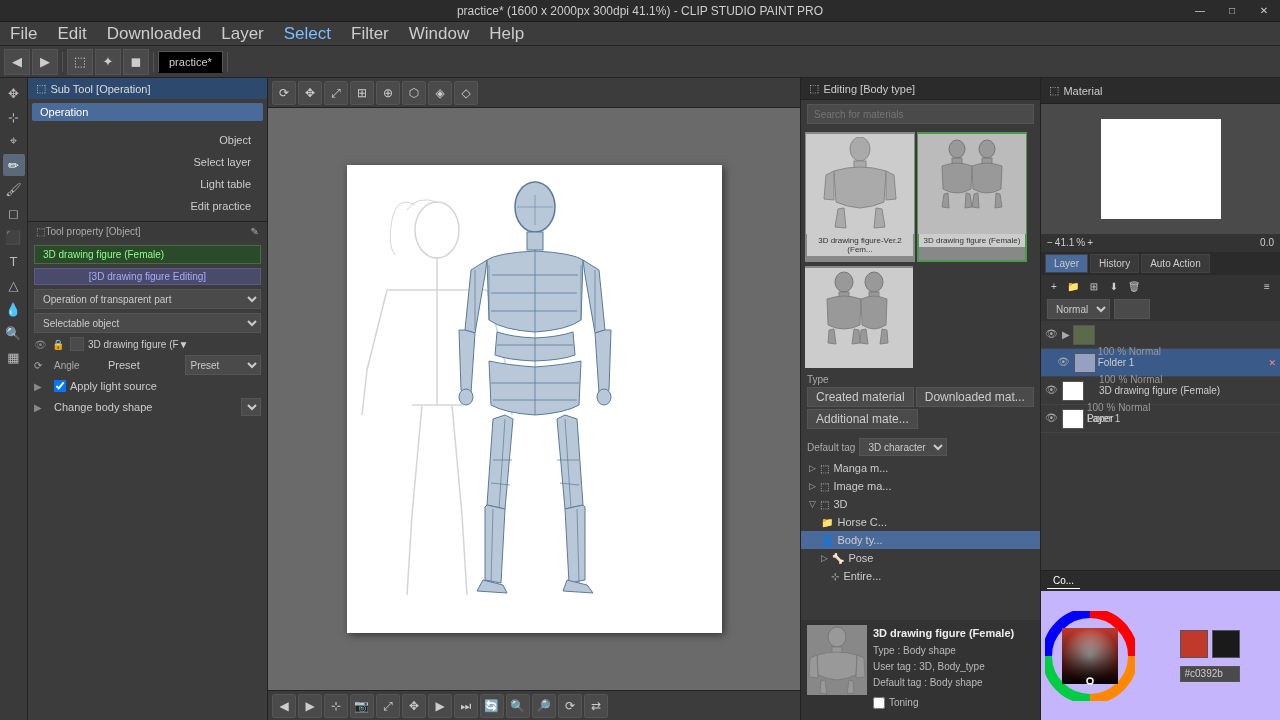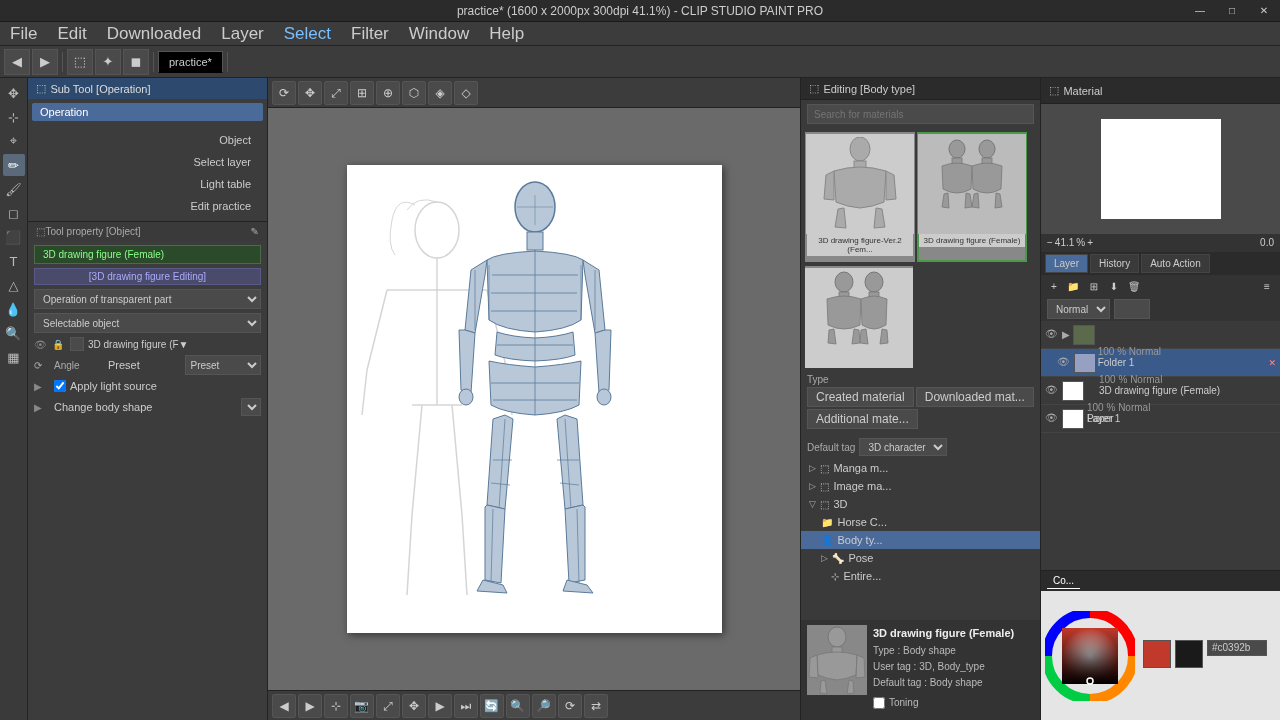--- a/index.html
+++ b/index.html
@@ -123,28 +123,28 @@
 
     #layer-list { flex: 1; overflow-y: auto; background: #3a3a3a; }
     .layer-item { display: flex; align-items: center; padding: 3px 4px; gap: 3px; cursor: pointer; border-bottom: 1px solid #444; height: 28px; }
     .layer-item.selected { background: #3a5a8a; }
     .layer-eye { width: 14px; height: 14px; font-size: 10px; color: #aaa; cursor: pointer; }
     .layer-thumb { width: 22px; height: 20px; background: #888; border: 1px solid #555; }
     .layer-thumb.white { background: white; }
     .layer-name { font-size: 10px; color: #ccc; flex: 1; }
     .layer-blend-label { font-size: 10px; color: #999; margin-top: 44px; }
 
-    #color-panel { height: 150px; background: #e5e5e5; border-top: 1px solid #222; display: flex; flex-direction: column; }
+    #color-panel { height: 150px; background: #c4b5fd; border-top: 1px solid #222; display: flex; flex-direction: column; }
     #color-panel-header { display: flex; align-items: center; padding: 2px 6px; gap: 4px; background: #2b2b2b; }
     .color-tab { font-size: 10px; color: #aaa; padding: 2px 6px; cursor: pointer; }
     .color-tab.active { color: #fff; border-bottom: 1px solid #fff; }
 
     #color-wheel-area { flex: 1; display: flex; align-items: center; padding: 4px; gap: 8px; }
 
-    .color-sliders { flex: 1; display: flex; gap: 4px; }
+    .color-sliders { flex: 1; display: flex; flex-direction: column; gap: 4px; align-items: center; }
     .color-swatch-row { display: flex; gap: 4px; margin-bottom: 4px; }
     .color-swatch { width: 28px; height: 28px; border: 1px solid #555; cursor: pointer; }
     .color-swatch.fg { background: #c0392b; }
     .color-swatch.bg { background: #1a1a1a; }
 
     
     ::-webkit-scrollbar { width: 6px; height: 6px; }
     ::-webkit-scrollbar-track { background: #2b2b2b; }
     ::-webkit-scrollbar-thumb { background: #555; border-radius: 3px; }
 

